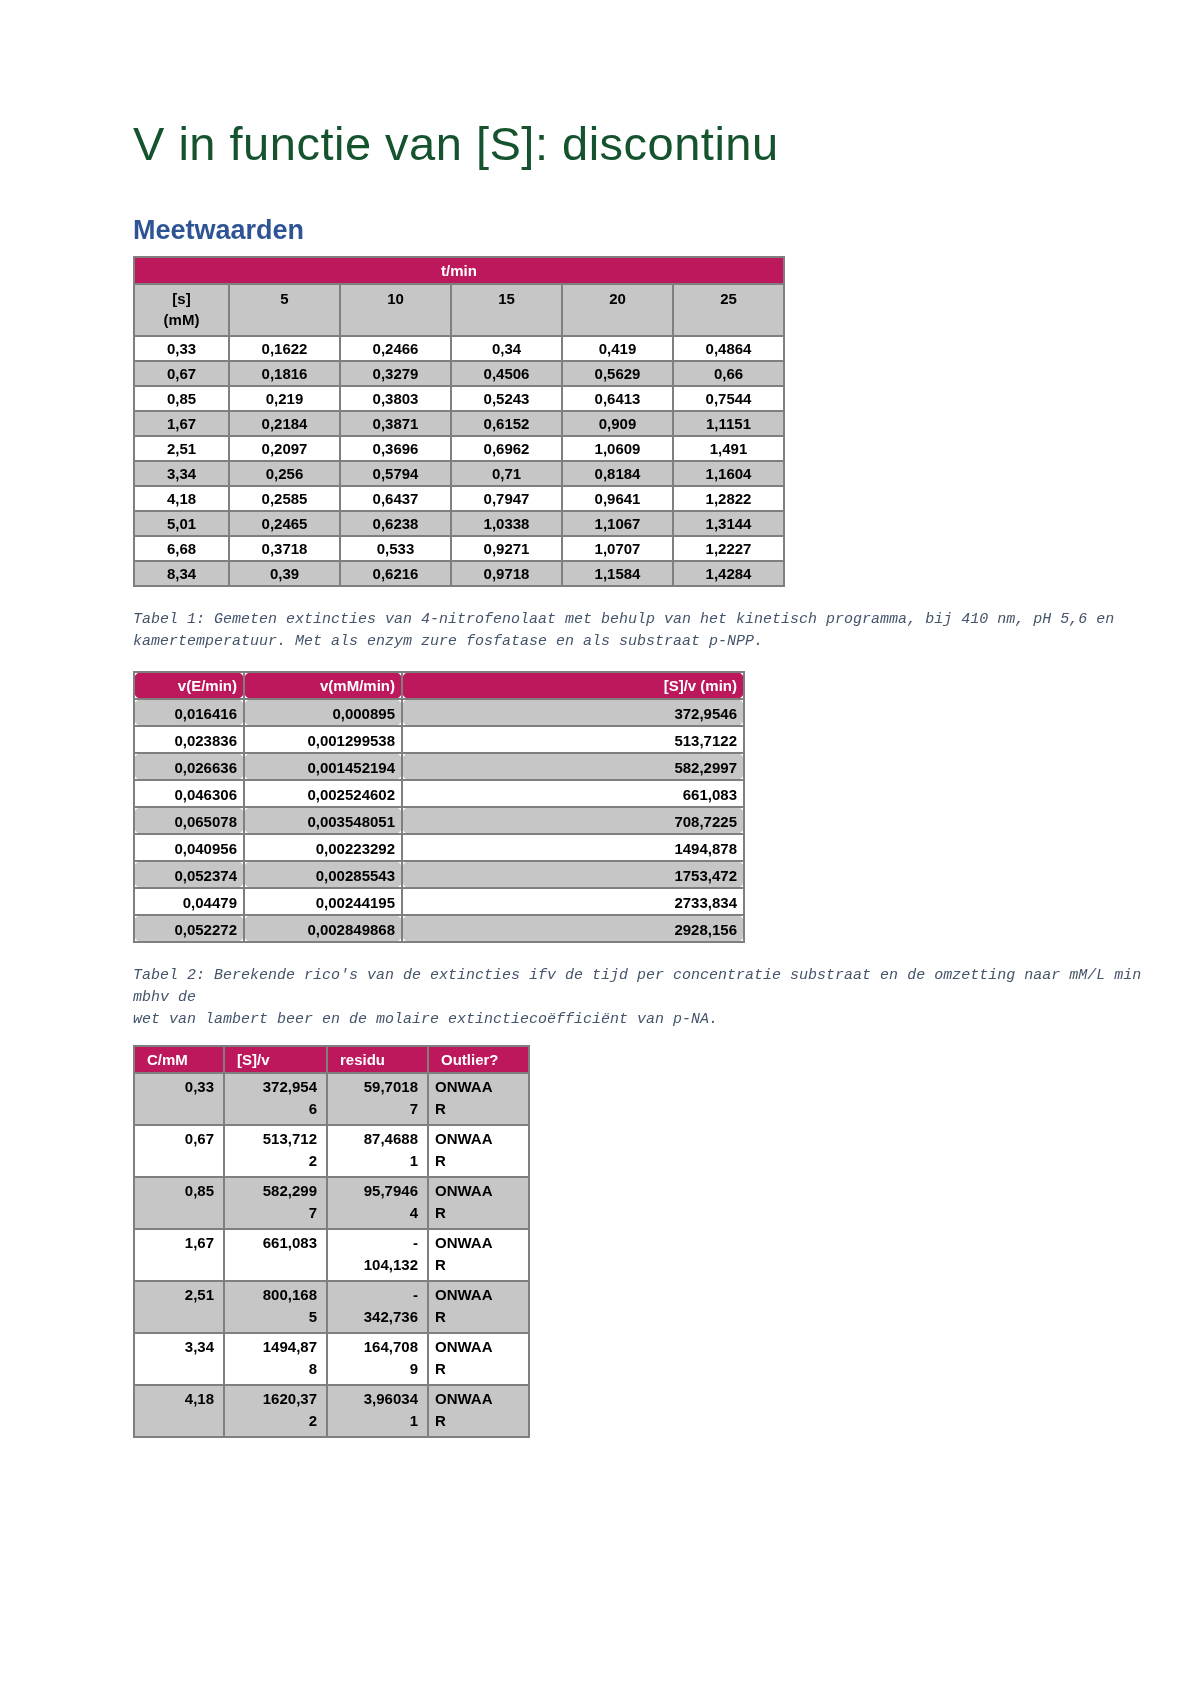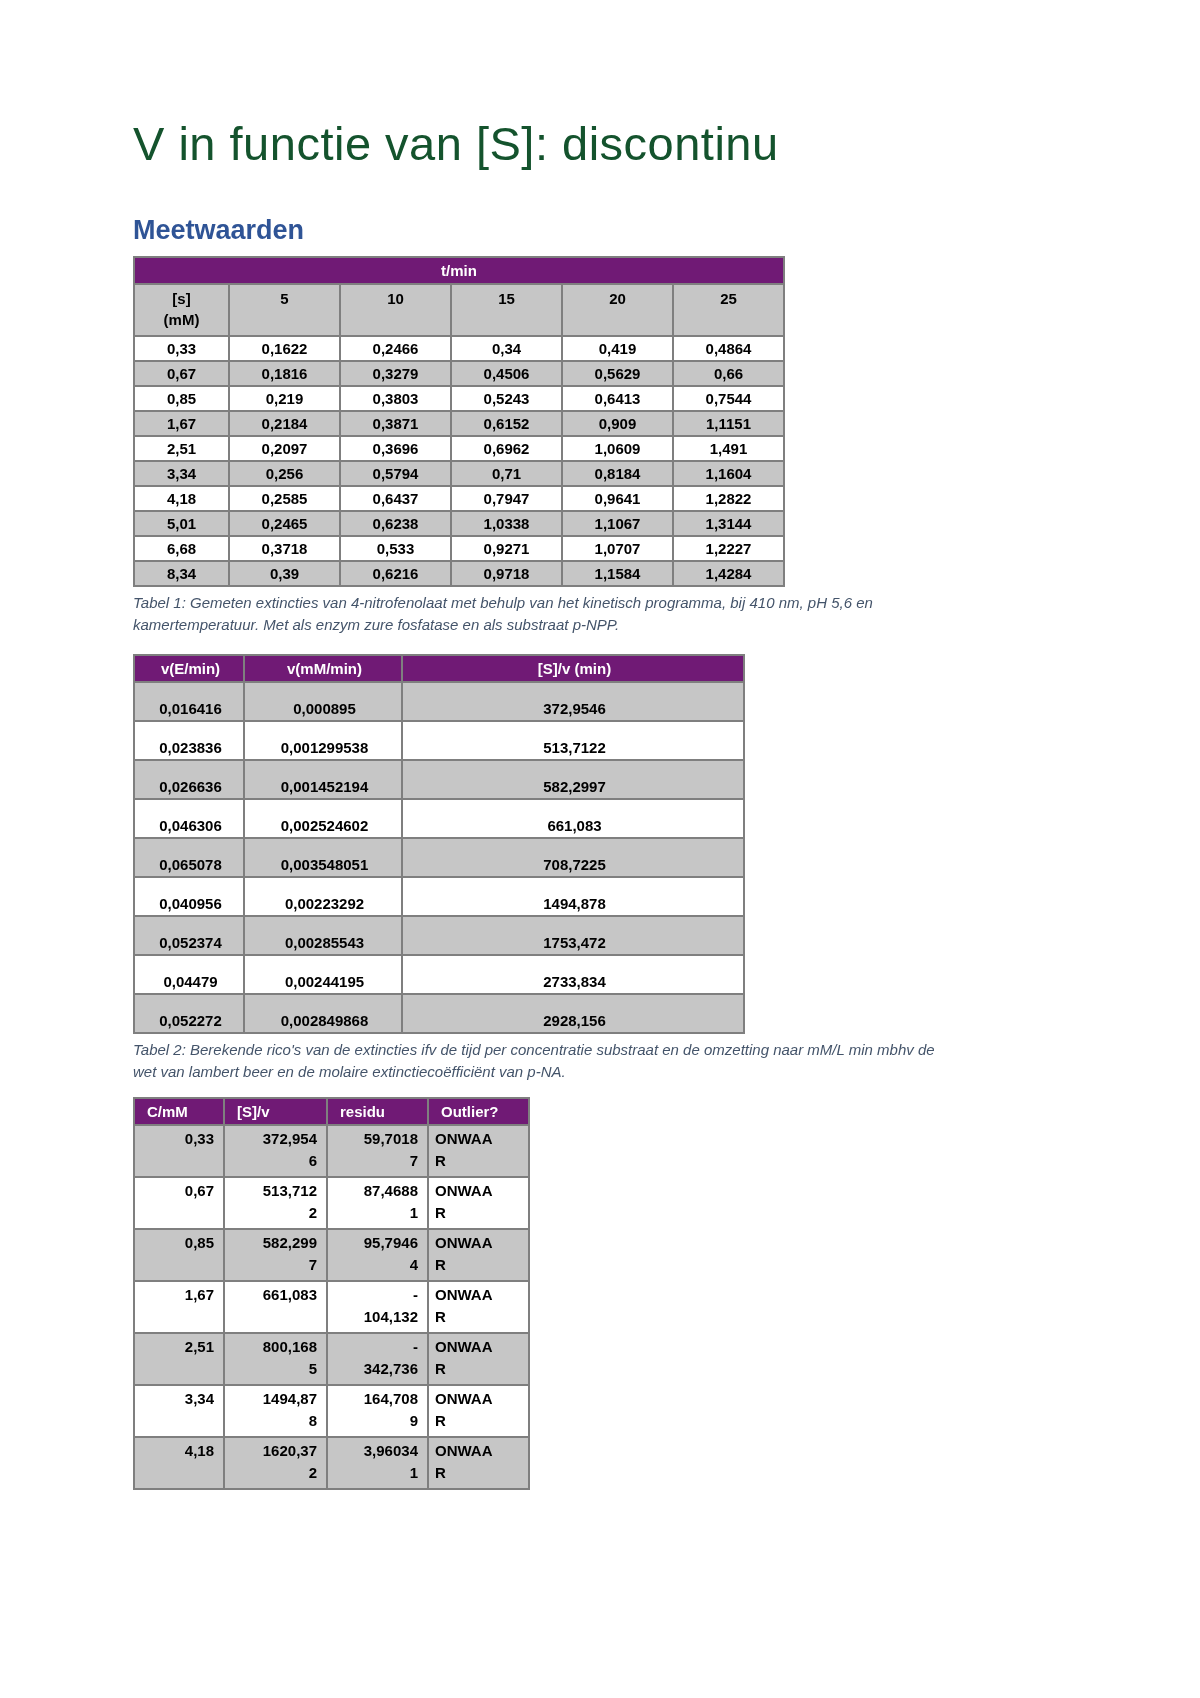--- a/index.html
+++ b/index.html
@@ -28,53 +28,53 @@
     font-size:15px; font-weight:700;
   }
   th, td {
     border:2px solid #7F7F7F;
     padding:2px 6px;
     white-space:pre-line;
     overflow:hidden;
     line-height:21px;
   }
   thead th.black-bar {
-    background:#701a75; color:#ffffff;
+    background:#be185d; color:#ffffff;
     border-color:#7F7F7F;
   }
 
   
   #table1 { width:650px; margin-top:10px; }
   #table1 th, #table1 td { text-align:center; }
   #table1 .grey-hdr th {
     background:#C6C6C6; vertical-align:top; padding-top:3px; padding-bottom:5px;
   }
   #table1 tbody td { height:21px; padding-top:1px; padding-bottom:1px; }
   #table1 tbody tr:nth-child(even) td { background:#C6C6C6; }
 
   
   #table2 { width:610px; margin-top:18px; }
-  #table2 th, #table2 td { text-align:center; padding-left:9px; }
-  #table2 tbody td { height:21px; padding-top:15px; padding-bottom:1px; }
+  #table2 th, #table2 td { text-align:right; padding-left:9px;border-radius:8px; }
+  #table2 tbody td { height:21px; padding-top:3px; padding-bottom:1px; }
   #table2 tbody tr:nth-child(odd) td { background:#C6C6C6; }
 
   
   #table3 { width:395px; margin-top:14px; }
   #table3 th { text-align:left; padding-left:12px; }
   #table3 tbody td {
     text-align:right; vertical-align:top;
     height:46px; line-height:22px; padding-right:9px;
   }
   #table3 tbody td:last-child { text-align:left; padding-right:14px; }
   #table3 tbody tr:nth-child(odd) td { background:#C6C6C6; }
 
   .caption {
-    margin-top:5px;
+    margin-top:22px;
     font-size:15px; font-style:italic; font-weight:400;
-    color:#44546A; line-height:22px;
+    color:#44546A; line-height:22px;font-family:Liberation Mono, monospace;
   }
 </style>
 </head>
 <body>
 
 <div class="content">
 
   <h1 class="doc-title">V in functie van [S]: discontinu</h1>
 
   <h2 class="section-heading">Meetwaarden</h2>

